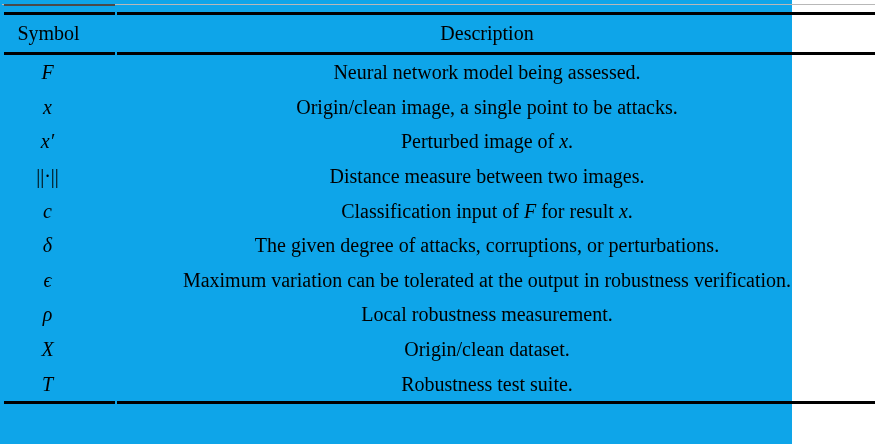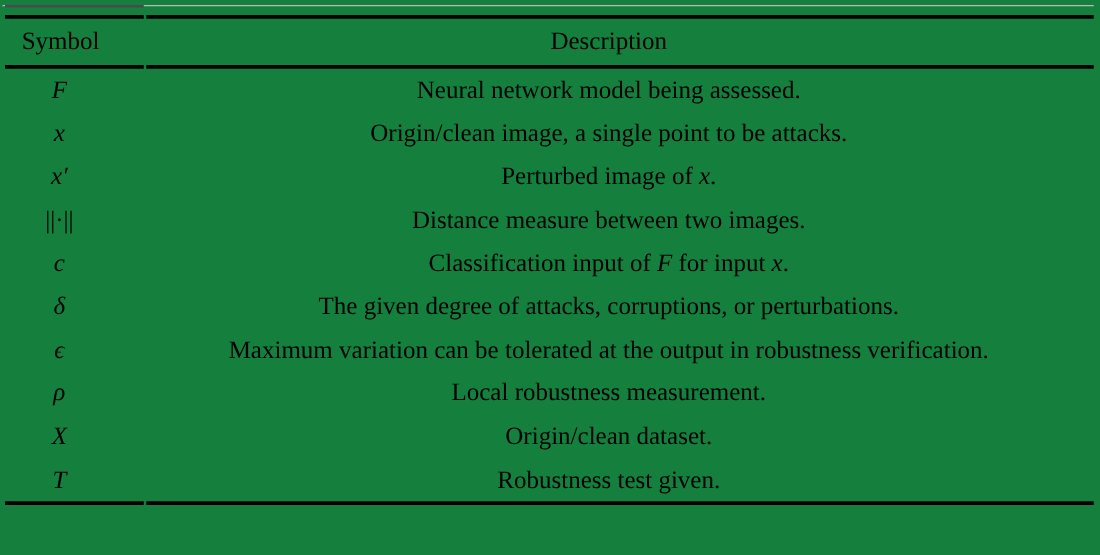--- a/index.html
+++ b/index.html
@@ -7,23 +7,23 @@
     padding: 0;
     width: 880px;
     height: 444px;
     background: #ffffff;
     overflow: hidden;
     font-family: "Liberation Serif", "DejaVu Serif", serif;
     color: #000000;
   }
   .page {
     position: relative;
-    width: 880px;
+    width: 792px;
     height: 444px;
-    background: #15803d;
+    background: #0ea5e9;
   }
   .hairline {
     position: absolute;
     top: 4px;
     left: 2px;
     width: 873px;
     height: 1px;
     background: #b8b8b8;
   }
   .hairline-dark {
@@ -100,37 +100,37 @@
         <tr>
           <td class="symbol-cell"><span class="it">x′</span></td>
           <td class="desc-cell"><span class="up">Perturbed image of </span><span class="it">x</span><span class="up">.</span></td>
         </tr>
         <tr>
           <td class="symbol-cell"><span class="up">||·||</span></td>
           <td class="desc-cell"><span class="up">Distance measure between two images.</span></td>
         </tr>
         <tr>
           <td class="symbol-cell"><span class="it">c</span></td>
-          <td class="desc-cell"><span class="up">Classification input of </span><span class="it">F</span><span class="up"> for input </span><span class="it">x</span><span class="up">.</span></td>
+          <td class="desc-cell"><span class="up">Classification input of </span><span class="it">F</span><span class="up"> for result </span><span class="it">x</span><span class="up">.</span></td>
         </tr>
         <tr>
           <td class="symbol-cell"><span class="it">δ</span></td>
           <td class="desc-cell"><span class="up">The given degree of attacks, corruptions, or perturbations.</span></td>
         </tr>
         <tr>
           <td class="symbol-cell"><span class="it">ϵ</span></td>
           <td class="desc-cell"><span class="up">Maximum variation can be tolerated at the output in robustness verification.</span></td>
         </tr>
         <tr>
           <td class="symbol-cell"><span class="it">ρ</span></td>
           <td class="desc-cell"><span class="up">Local robustness measurement.</span></td>
         </tr>
         <tr>
           <td class="symbol-cell"><span class="it">X</span></td>
           <td class="desc-cell"><span class="up">Origin/clean dataset.</span></td>
         </tr>
         <tr>
           <td class="symbol-cell"><span class="it">T</span></td>
-          <td class="desc-cell"><span class="up">Robustness test given.</span></td>
+          <td class="desc-cell"><span class="up">Robustness test suite.</span></td>
         </tr>
       </tbody>
   </table>
 </div>
 
 </body></html>

